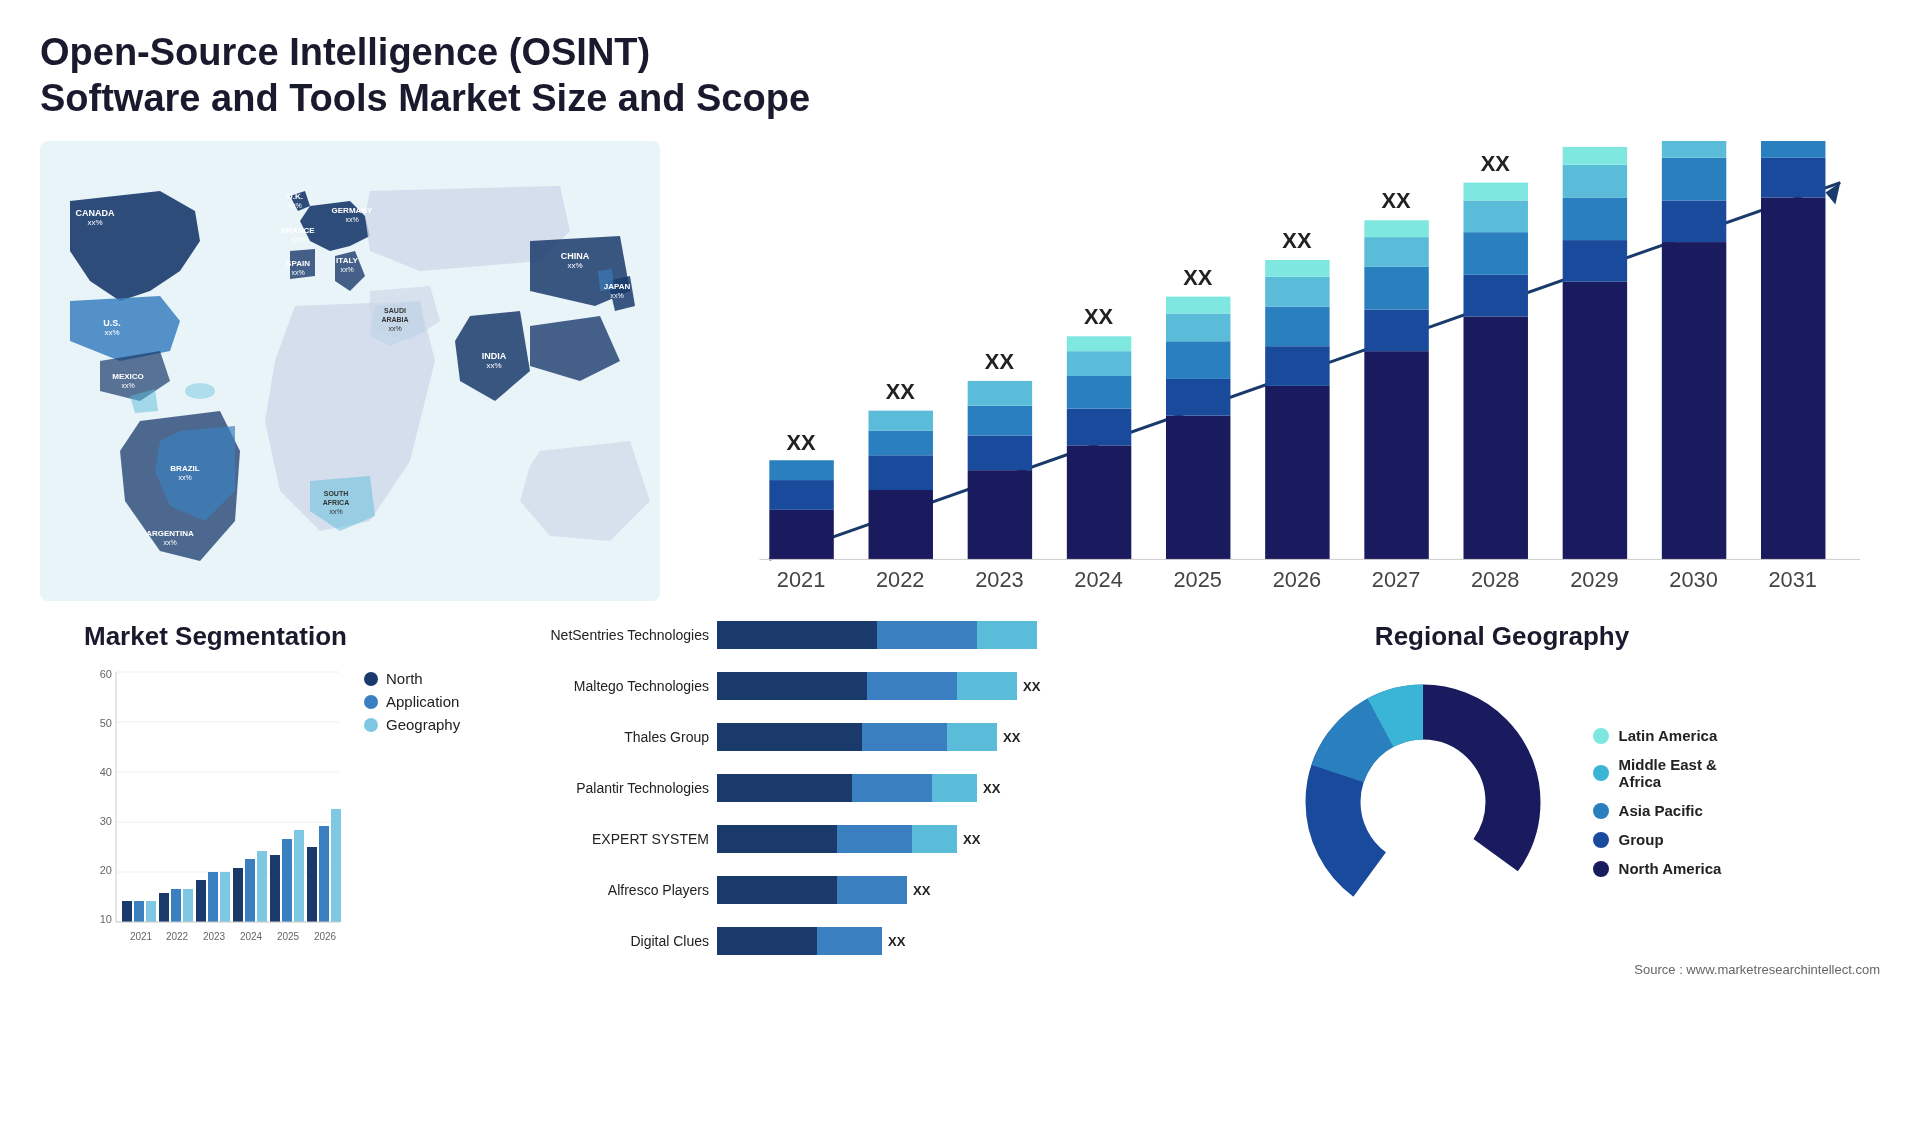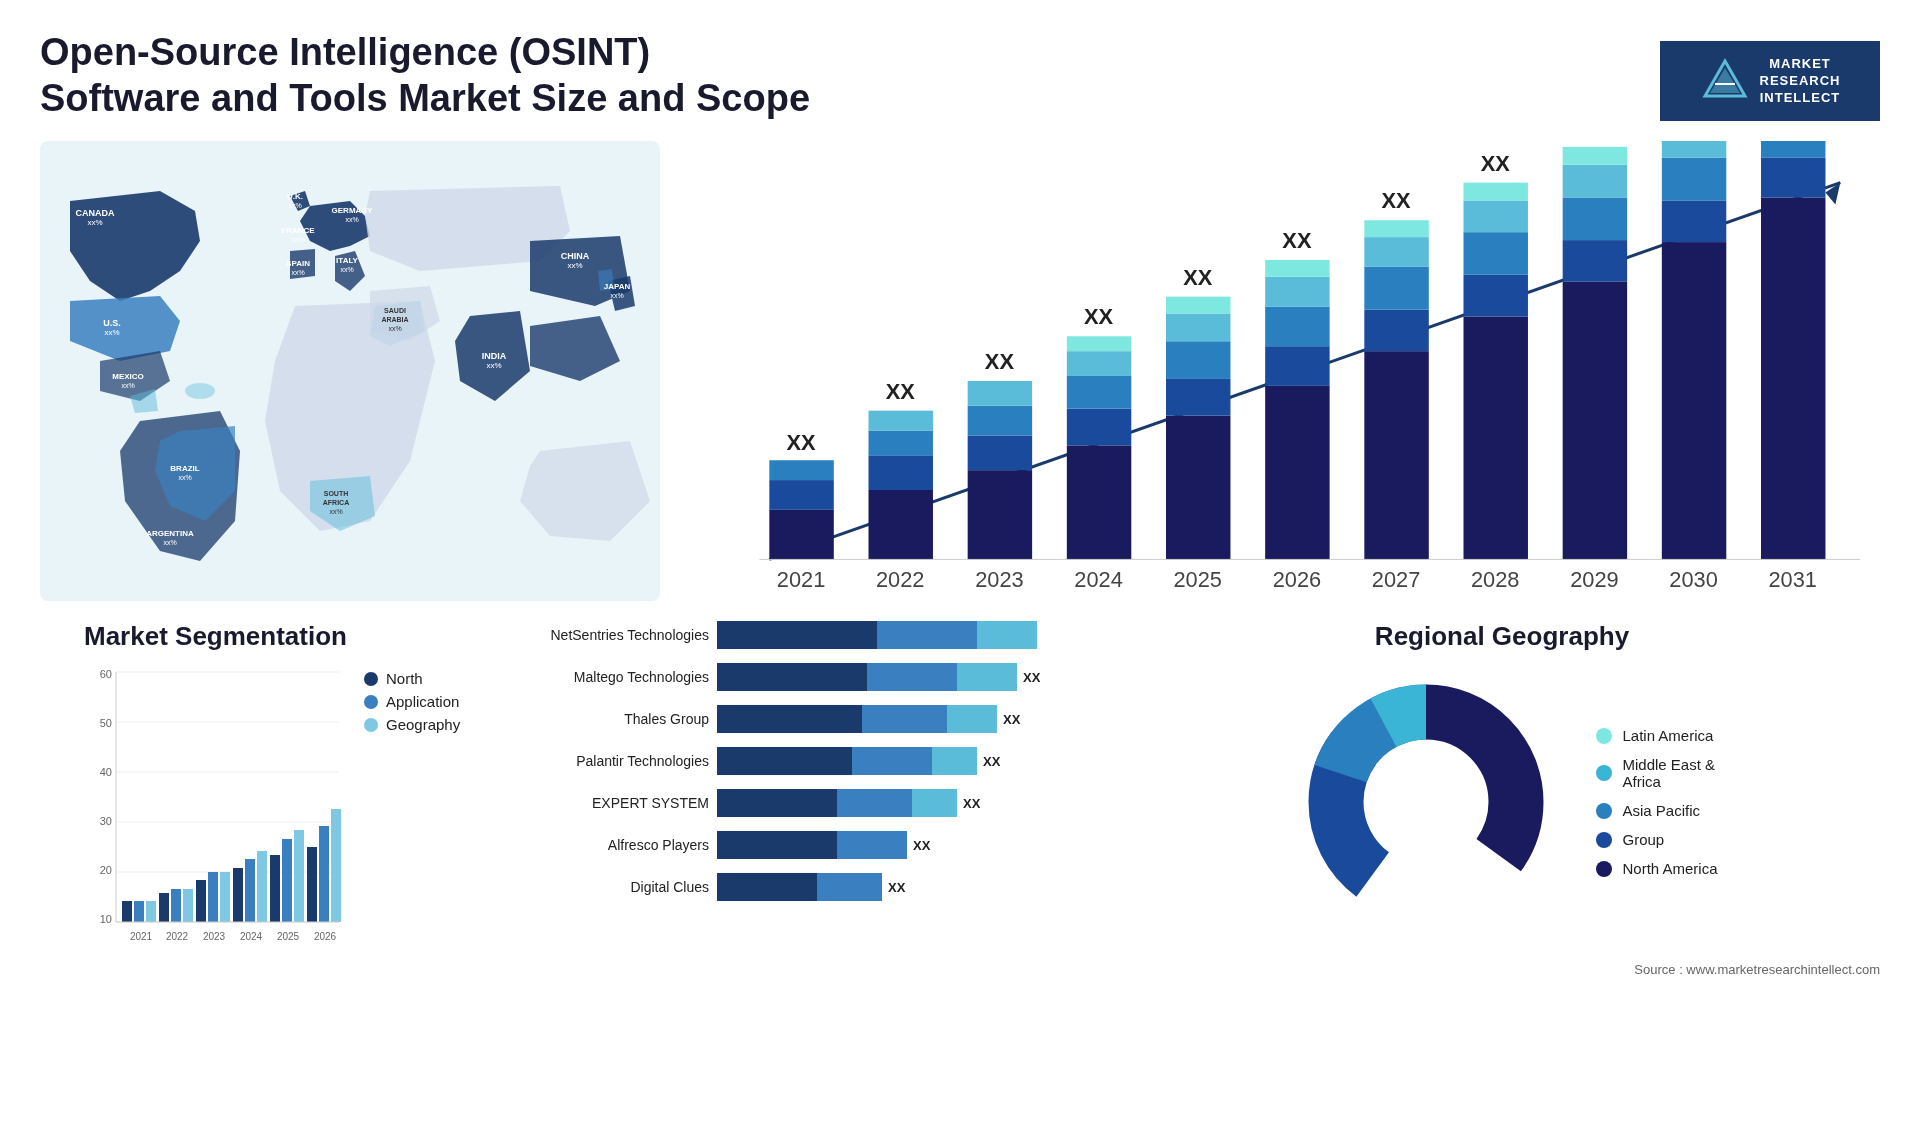--- a/index.html
+++ b/index.html
@@ -128,21 +128,21 @@
     }
     .bar-chart-svg {
       width: 100%;
       height: 100%;
     }
 
     
     .players-list {
       display: flex;
       flex-direction: column;
-      gap: 14px;
+      gap: 23px;
       padding: 0 10px;
     }
     .player-row {
       display: flex;
       align-items: center;
       gap: 8px;
     }
     .player-name {
       font-size: 14px;
       color: #222;
@@ -192,20 +192,21 @@
       display: flex;
       flex-direction: column;
       gap: 12px;
     }
     .legend-item {
       display: flex;
       align-items: center;
       gap: 10px;
       font-size: 15px;
       color: #222;
+      font-weight: bold;
     }
     .legend-dot {
       width: 16px;
       height: 16px;
       border-radius: 50%;
       flex-shrink: 0;
     }
 
     
     .seg-legend {
@@ -226,34 +227,20 @@
       width: 14px;
       height: 14px;
       border-radius: 50%;
     }
   </style>
 </head>
 <body>
 
 <div class="header">
   <h1 class="page-title">Open-Source Intelligence (OSINT) Software and Tools Market Size and Scope</h1>
-  <div class="logo-area">
-    <div class="logo-box">
-      <svg class="logo-icon" viewBox="0 0 50 50" xmlns="http://www.w3.org/2000/svg">
-        <polygon points="25,5 45,40 5,40" fill="none" stroke="#5bbcd9" stroke-width="3"></polygon>
-        <polygon points="25,12 40,37 10,37" fill="#5bbcd9" opacity="0.5"></polygon>
-        <line x1="15" y1="28" x2="35" y2="28" stroke="white" stroke-width="2"></line>
-      </svg>
-      <div class="logo-text">
-        <div>MARKET</div>
-        <div>RESEARCH</div>
-        <div>INTELLECT</div>
-      </div>
-    </div>
-  </div>
 </div>
 
 <div class="main-content">
 
   <div class="map-section">
     <svg class="map-svg" viewBox="0 0 620 460" xmlns="http://www.w3.org/2000/svg">
 
       <rect width="620" height="460" fill="#e8f4f8" rx="8"></rect>
 
       <path d="M 30 60 L 120 50 L 155 70 L 160 100 L 140 130 L 110 150 L 80 160 L 50 140 L 30 110 Z" fill="#1a3a6b" opacity="0.9"></path>

